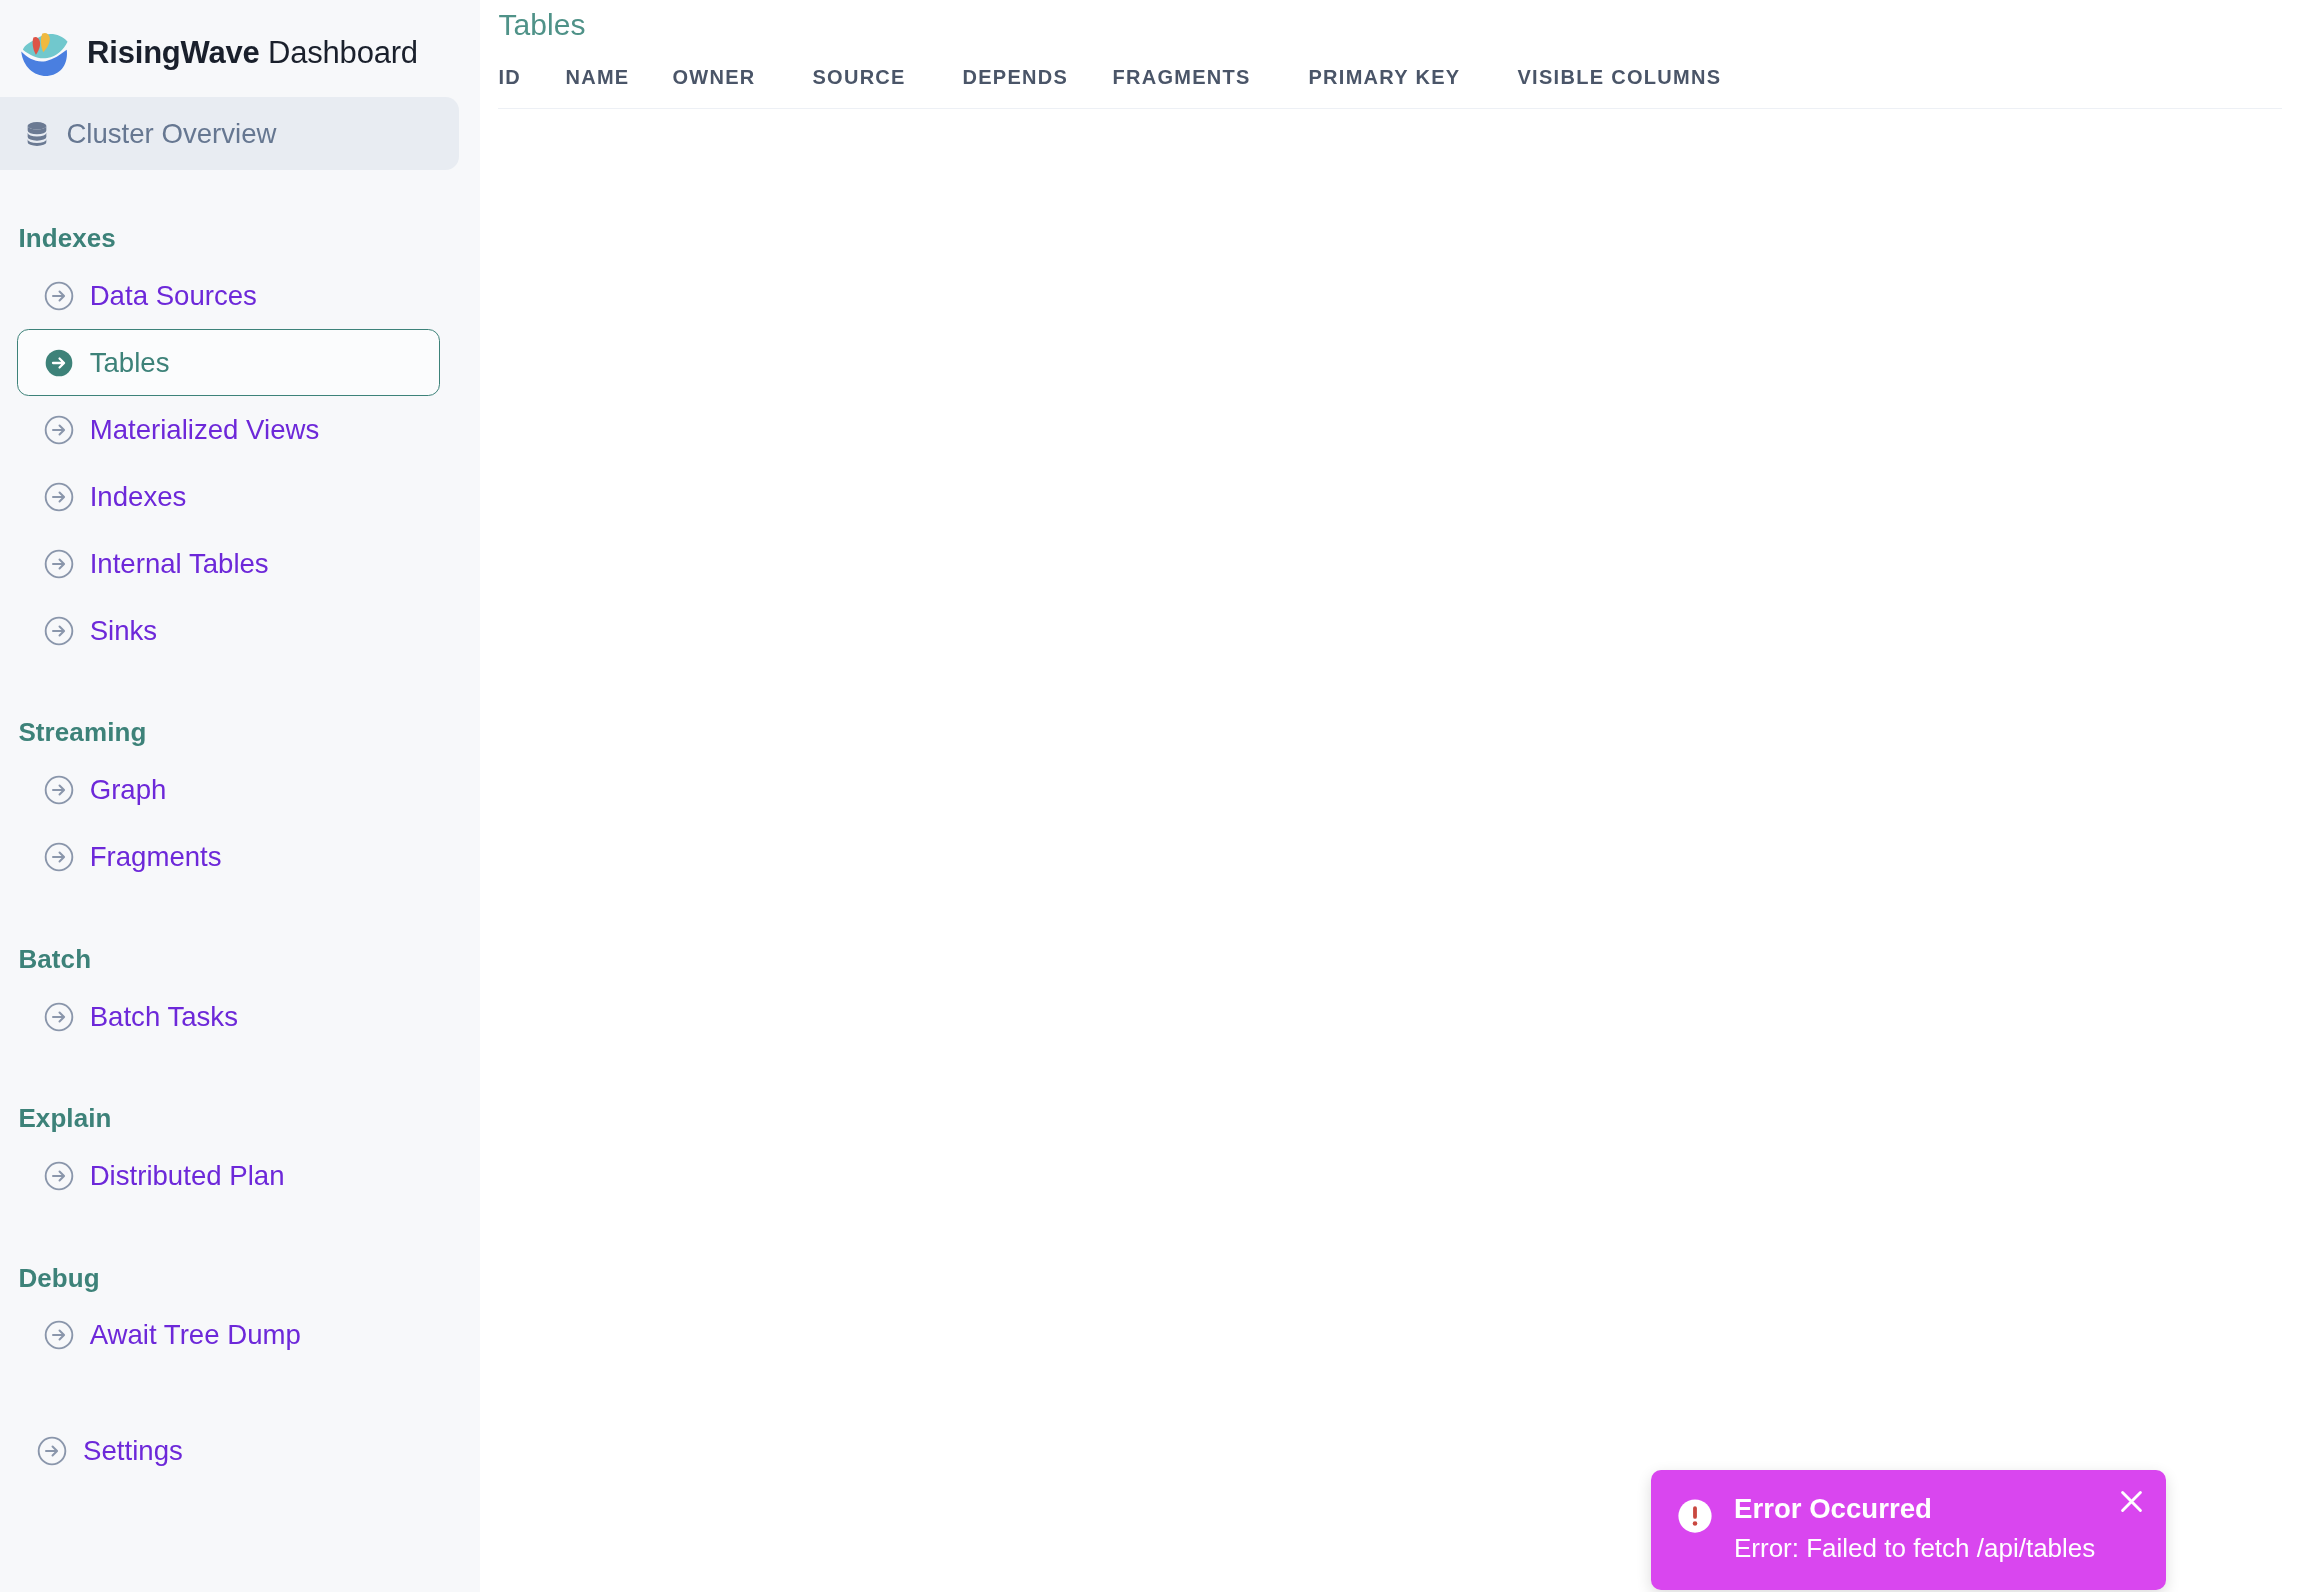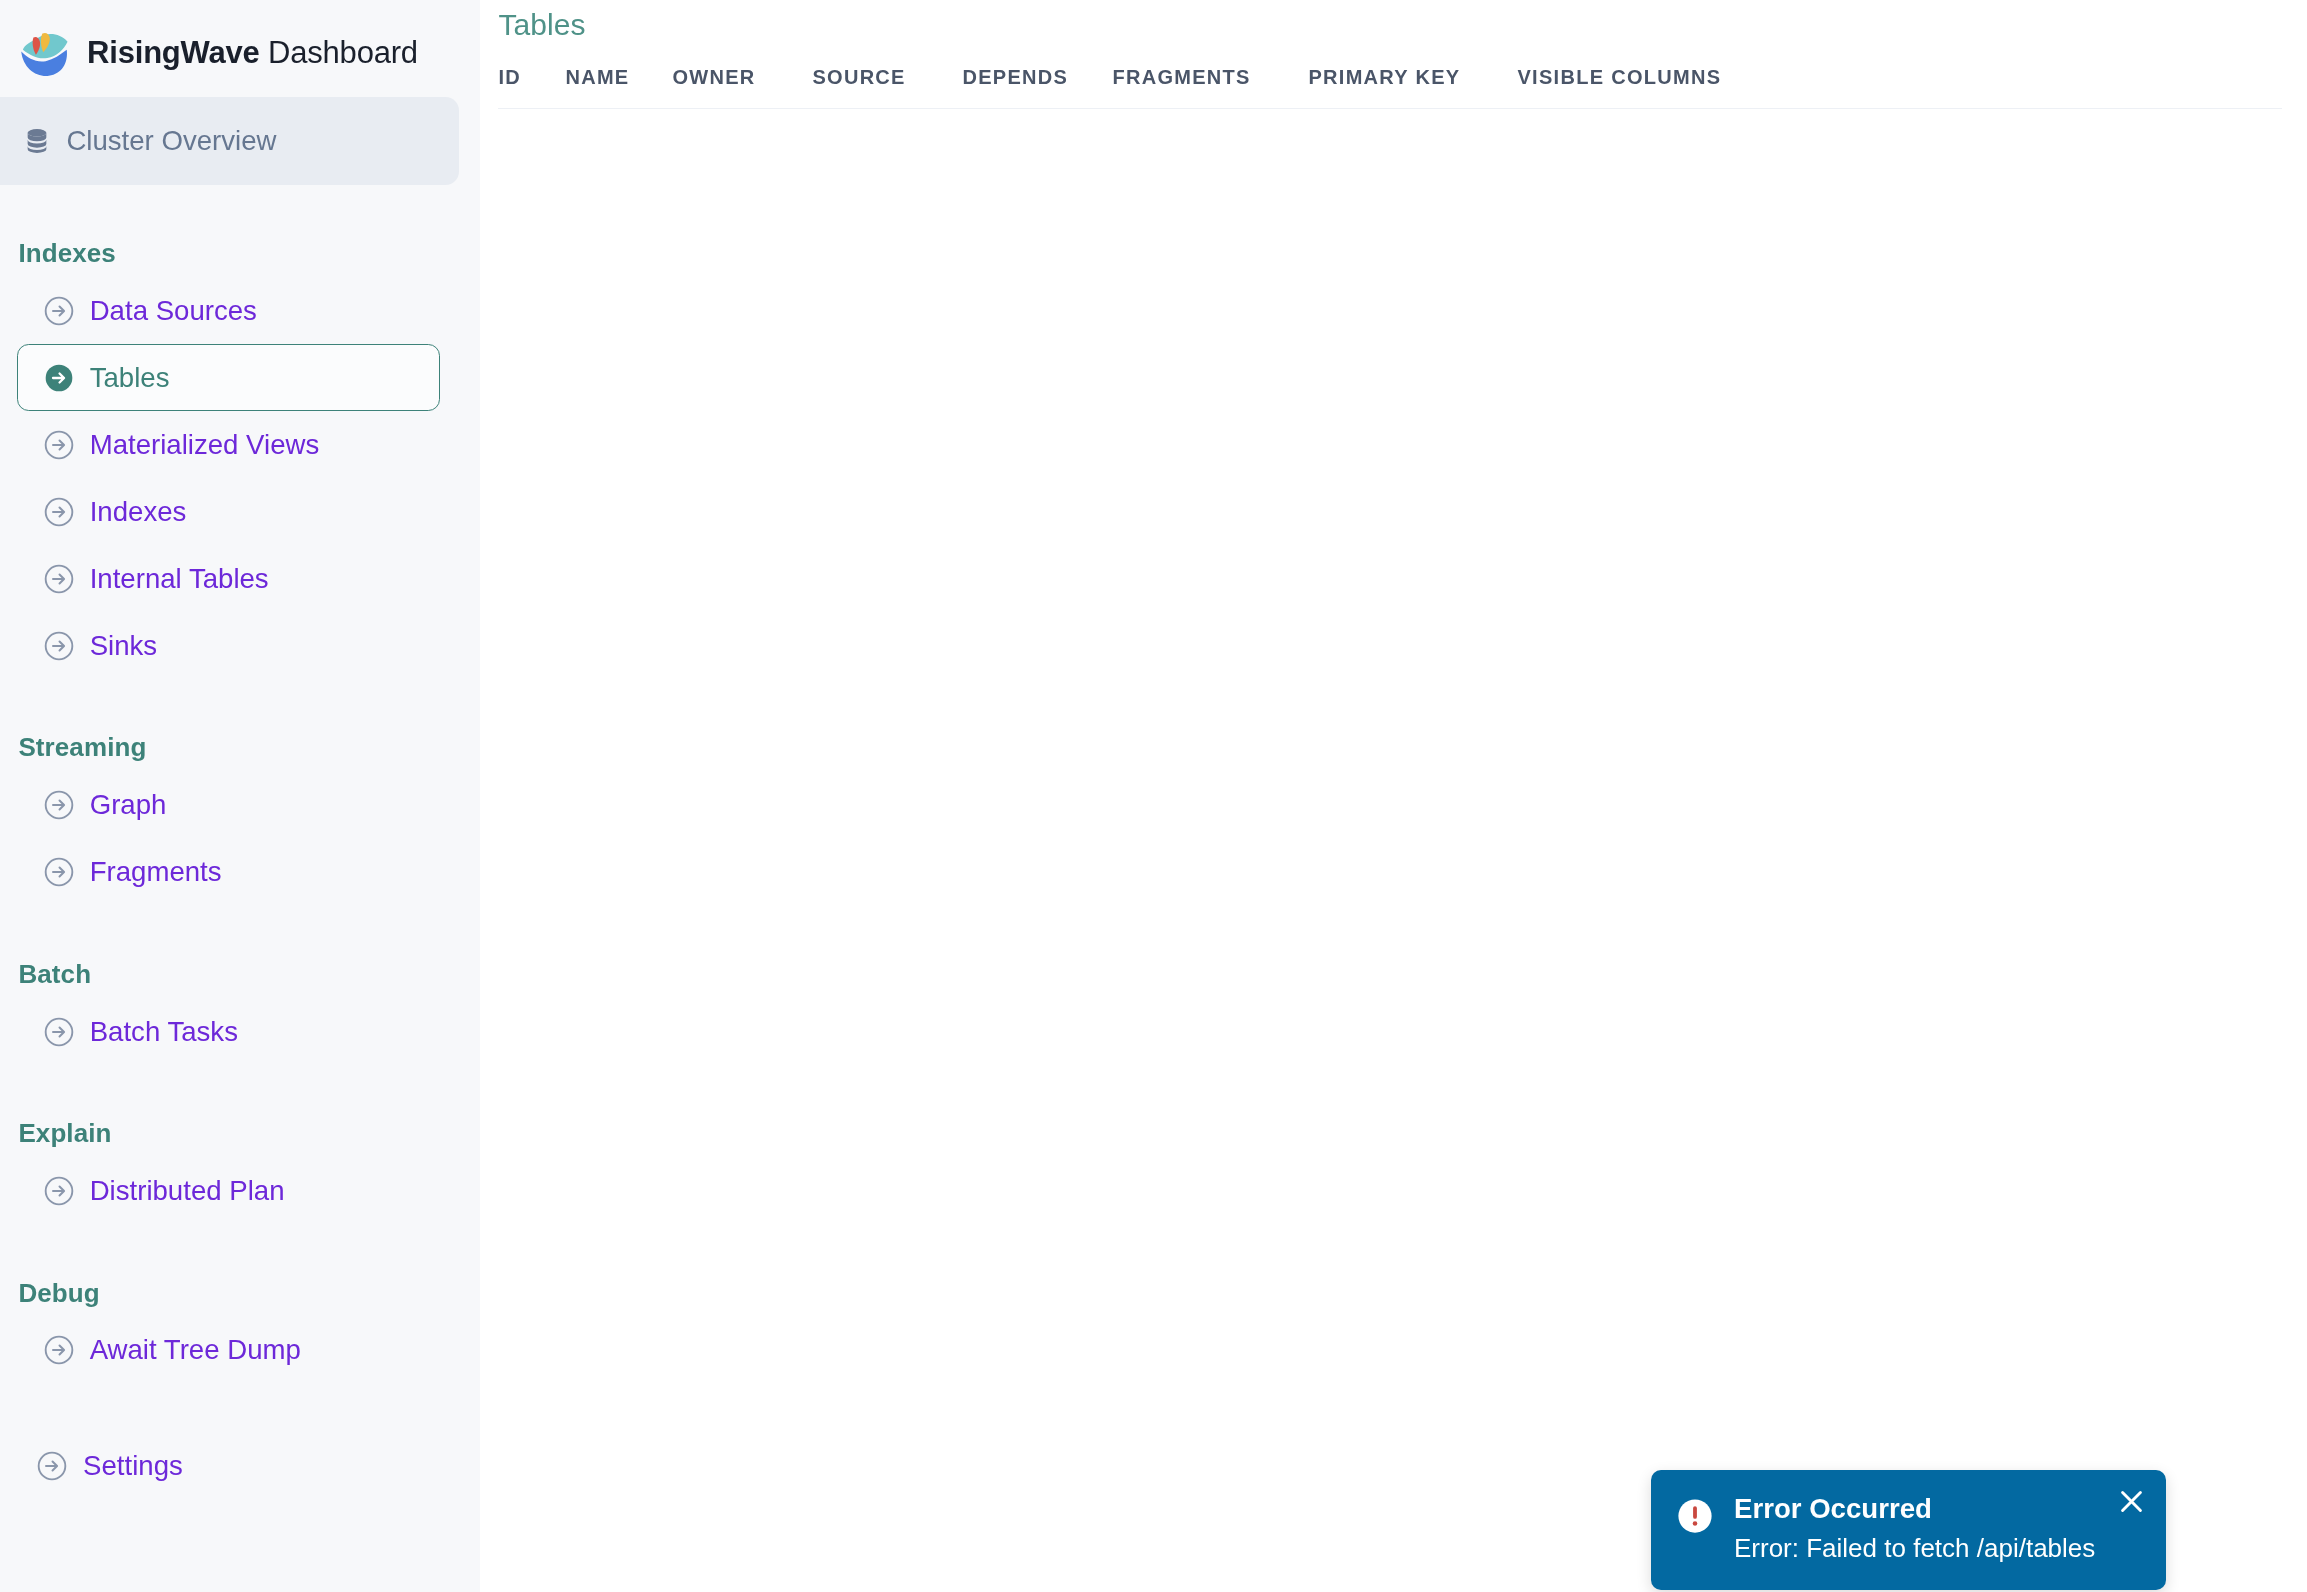--- a/index.html
+++ b/index.html
@@ -42,21 +42,21 @@
     white-space: nowrap;
   }
   .brand-text .bold { font-weight: bold; }
 
   .overview-item {
     display: flex;
     align-items: center;
     gap: 15px;
     background: #e8ecf2;
     border-radius: 0 13.4px 13.4px 0;
-    height: 88px;
+    height: 73px;
     margin: 0 21px 0 0;
     padding-left: 23.4px;
   }
   .db-icon { width: 28px; height: 28px; flex: none; display:block; }
   .overview-label {
     font-size: 27.6px;
     color: #667791;
     white-space: nowrap;
   }
 
@@ -141,21 +141,21 @@
   .col-visible { width: auto; }
 
   .empty-body-row td { height: 1253px; }
 
   
   .toast {
     position: absolute;
     left: 1171px;
     top: 1470px;
     width: 515px;
-    background: #0369a1;
+    background: #d946ef;
     border-radius: 10px;
     padding: 22px 25px 25px 25px;
     display: flex;
     gap: 20px;
     box-shadow: 0 5px 15px rgba(0,0,0,0.14);
   }
   .toast-icon { width: 38px; height: 38px; flex: none; margin-top: 5px; display:block; }
   .toast-body { flex: 1; }
   .toast-title {
     font-size: 27.6px;

